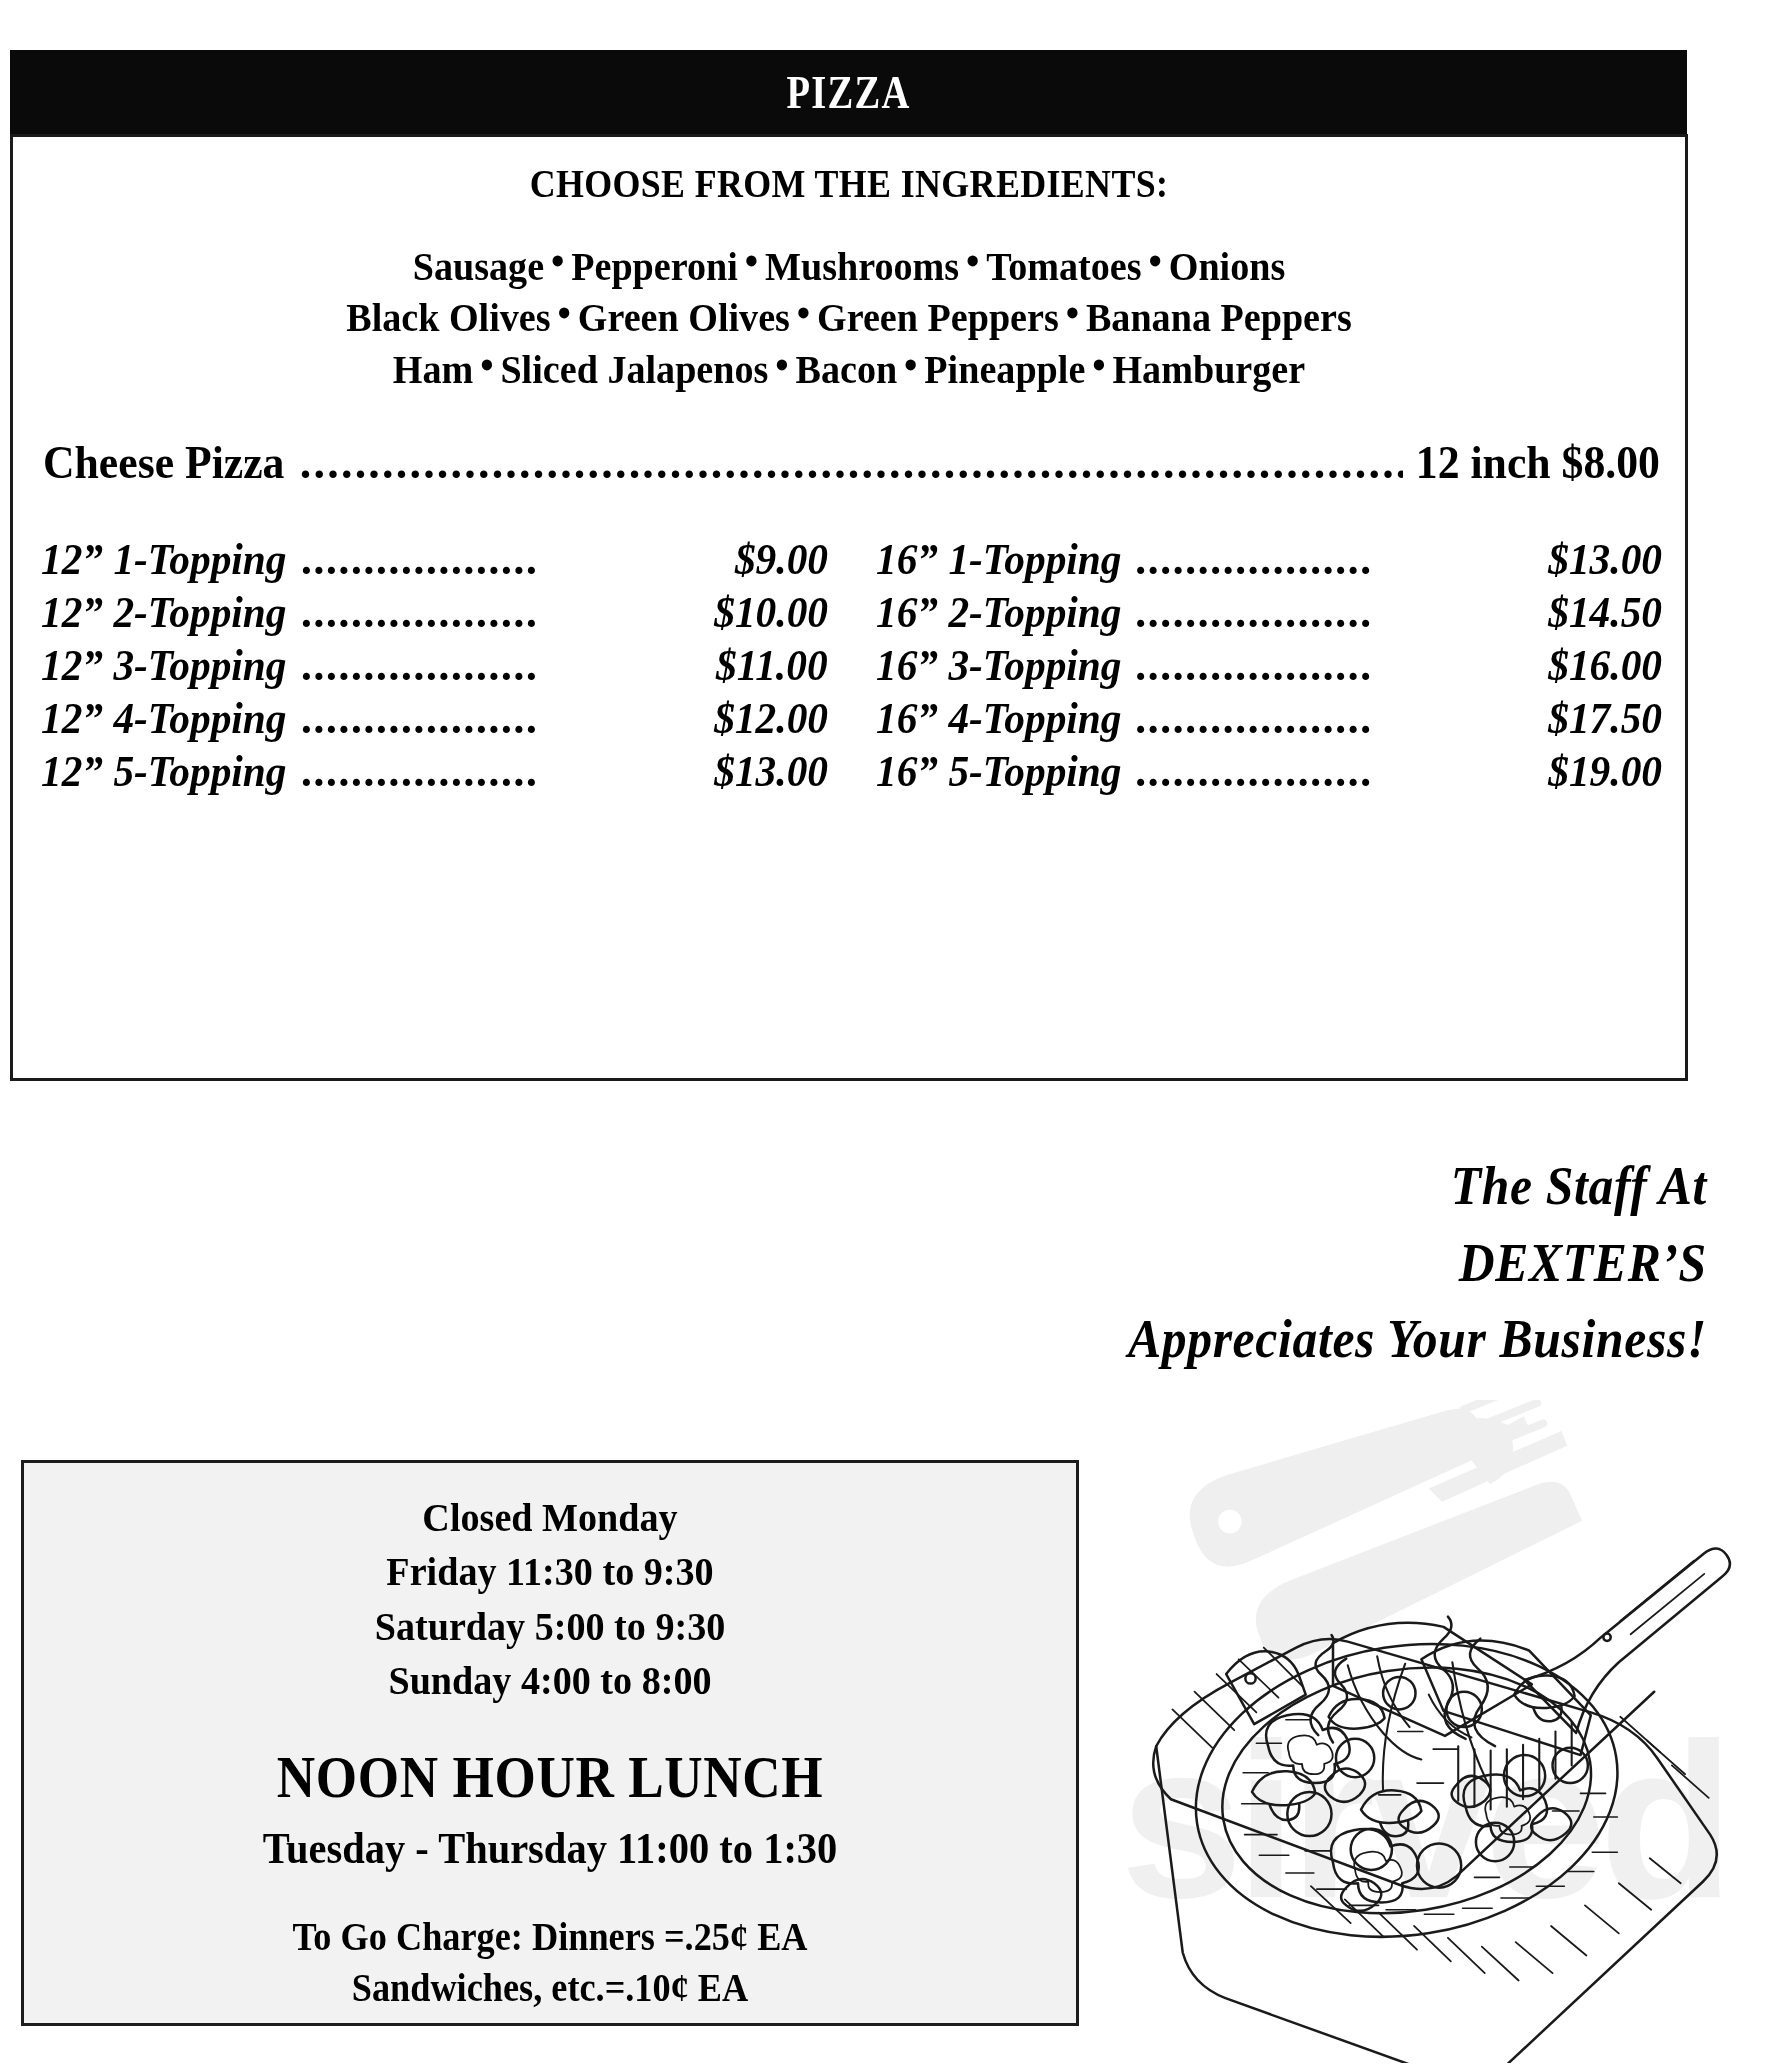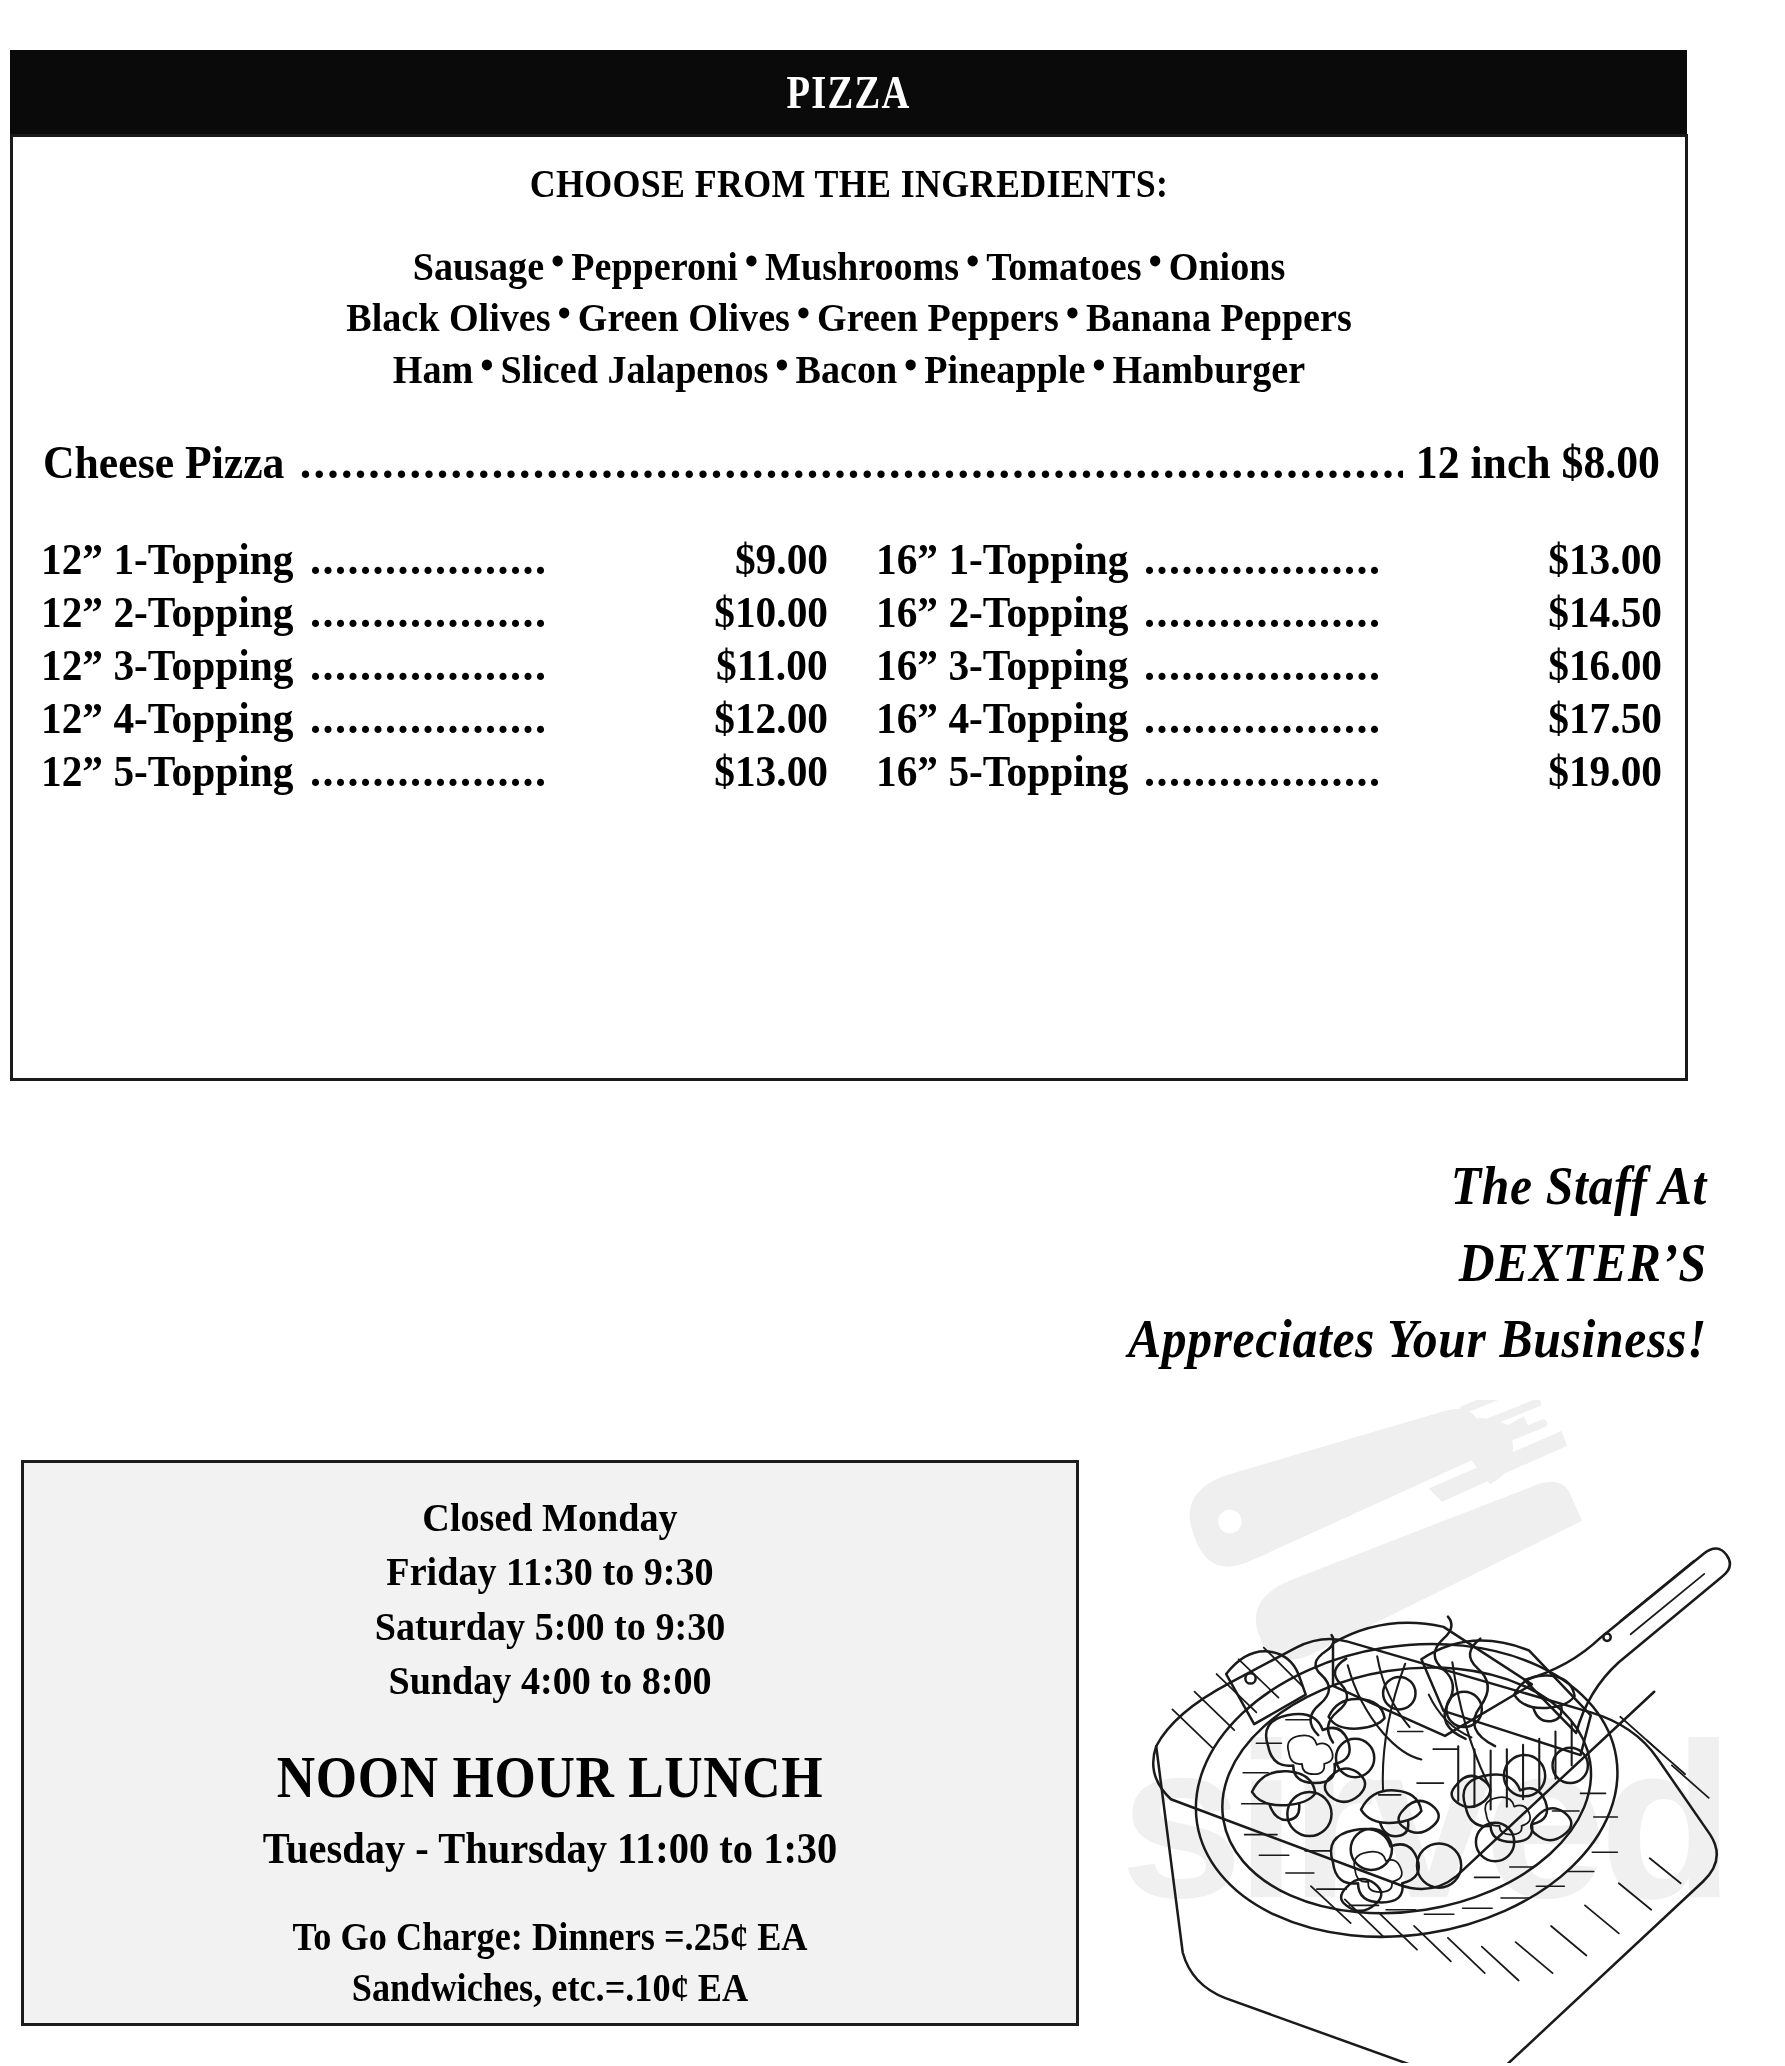--- a/index.html
+++ b/index.html
@@ -108,20 +108,21 @@
     padding-right: 1.5px;
   }
   .cheese-row-2 .price { transform: scaleX(0.95); transform-origin: right; }
 
   
   .topping-grid {
     display: flex;
     margin-top: 44px;
     padding: 0 23.6px 0 28px;
     gap: 48px;
+    font-style: italic;
   }
   .topping-col { flex: 1 1 0; }
   .topping-row {
     display: flex;
     align-items: baseline;
     font-weight: bold;
     font-size: 44px;
     line-height: 1.17;
     white-space: nowrap;
   }

